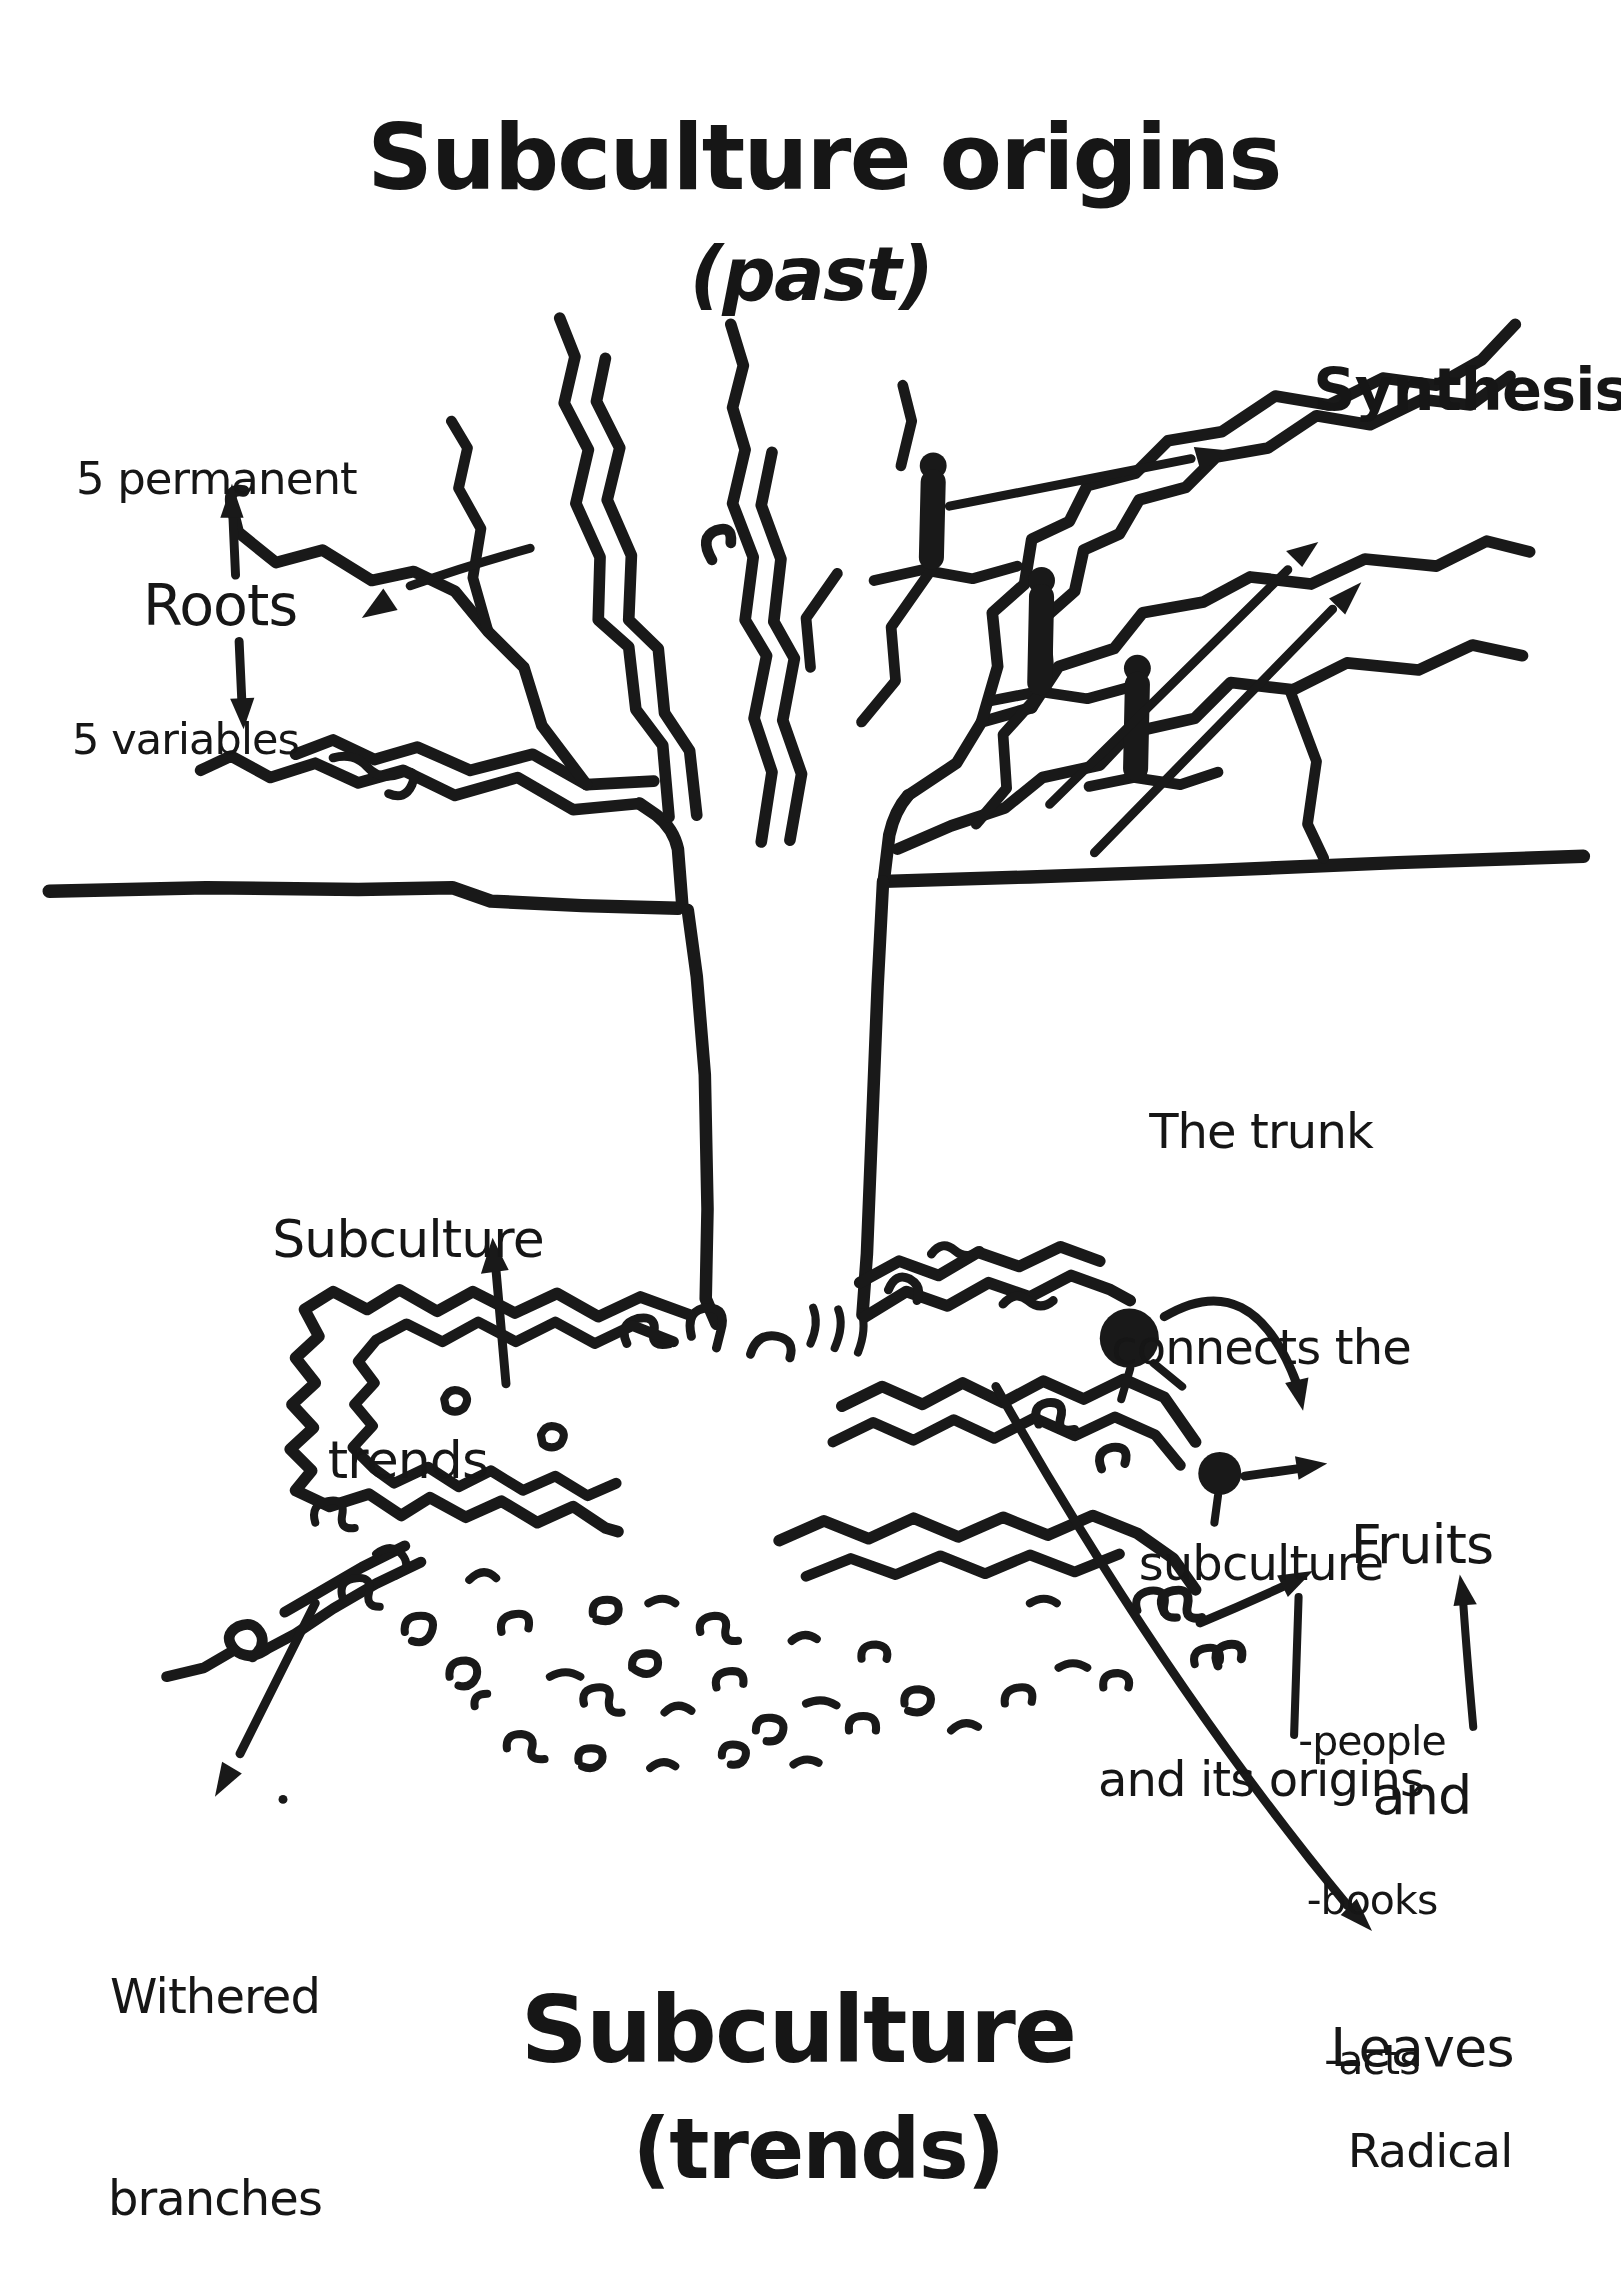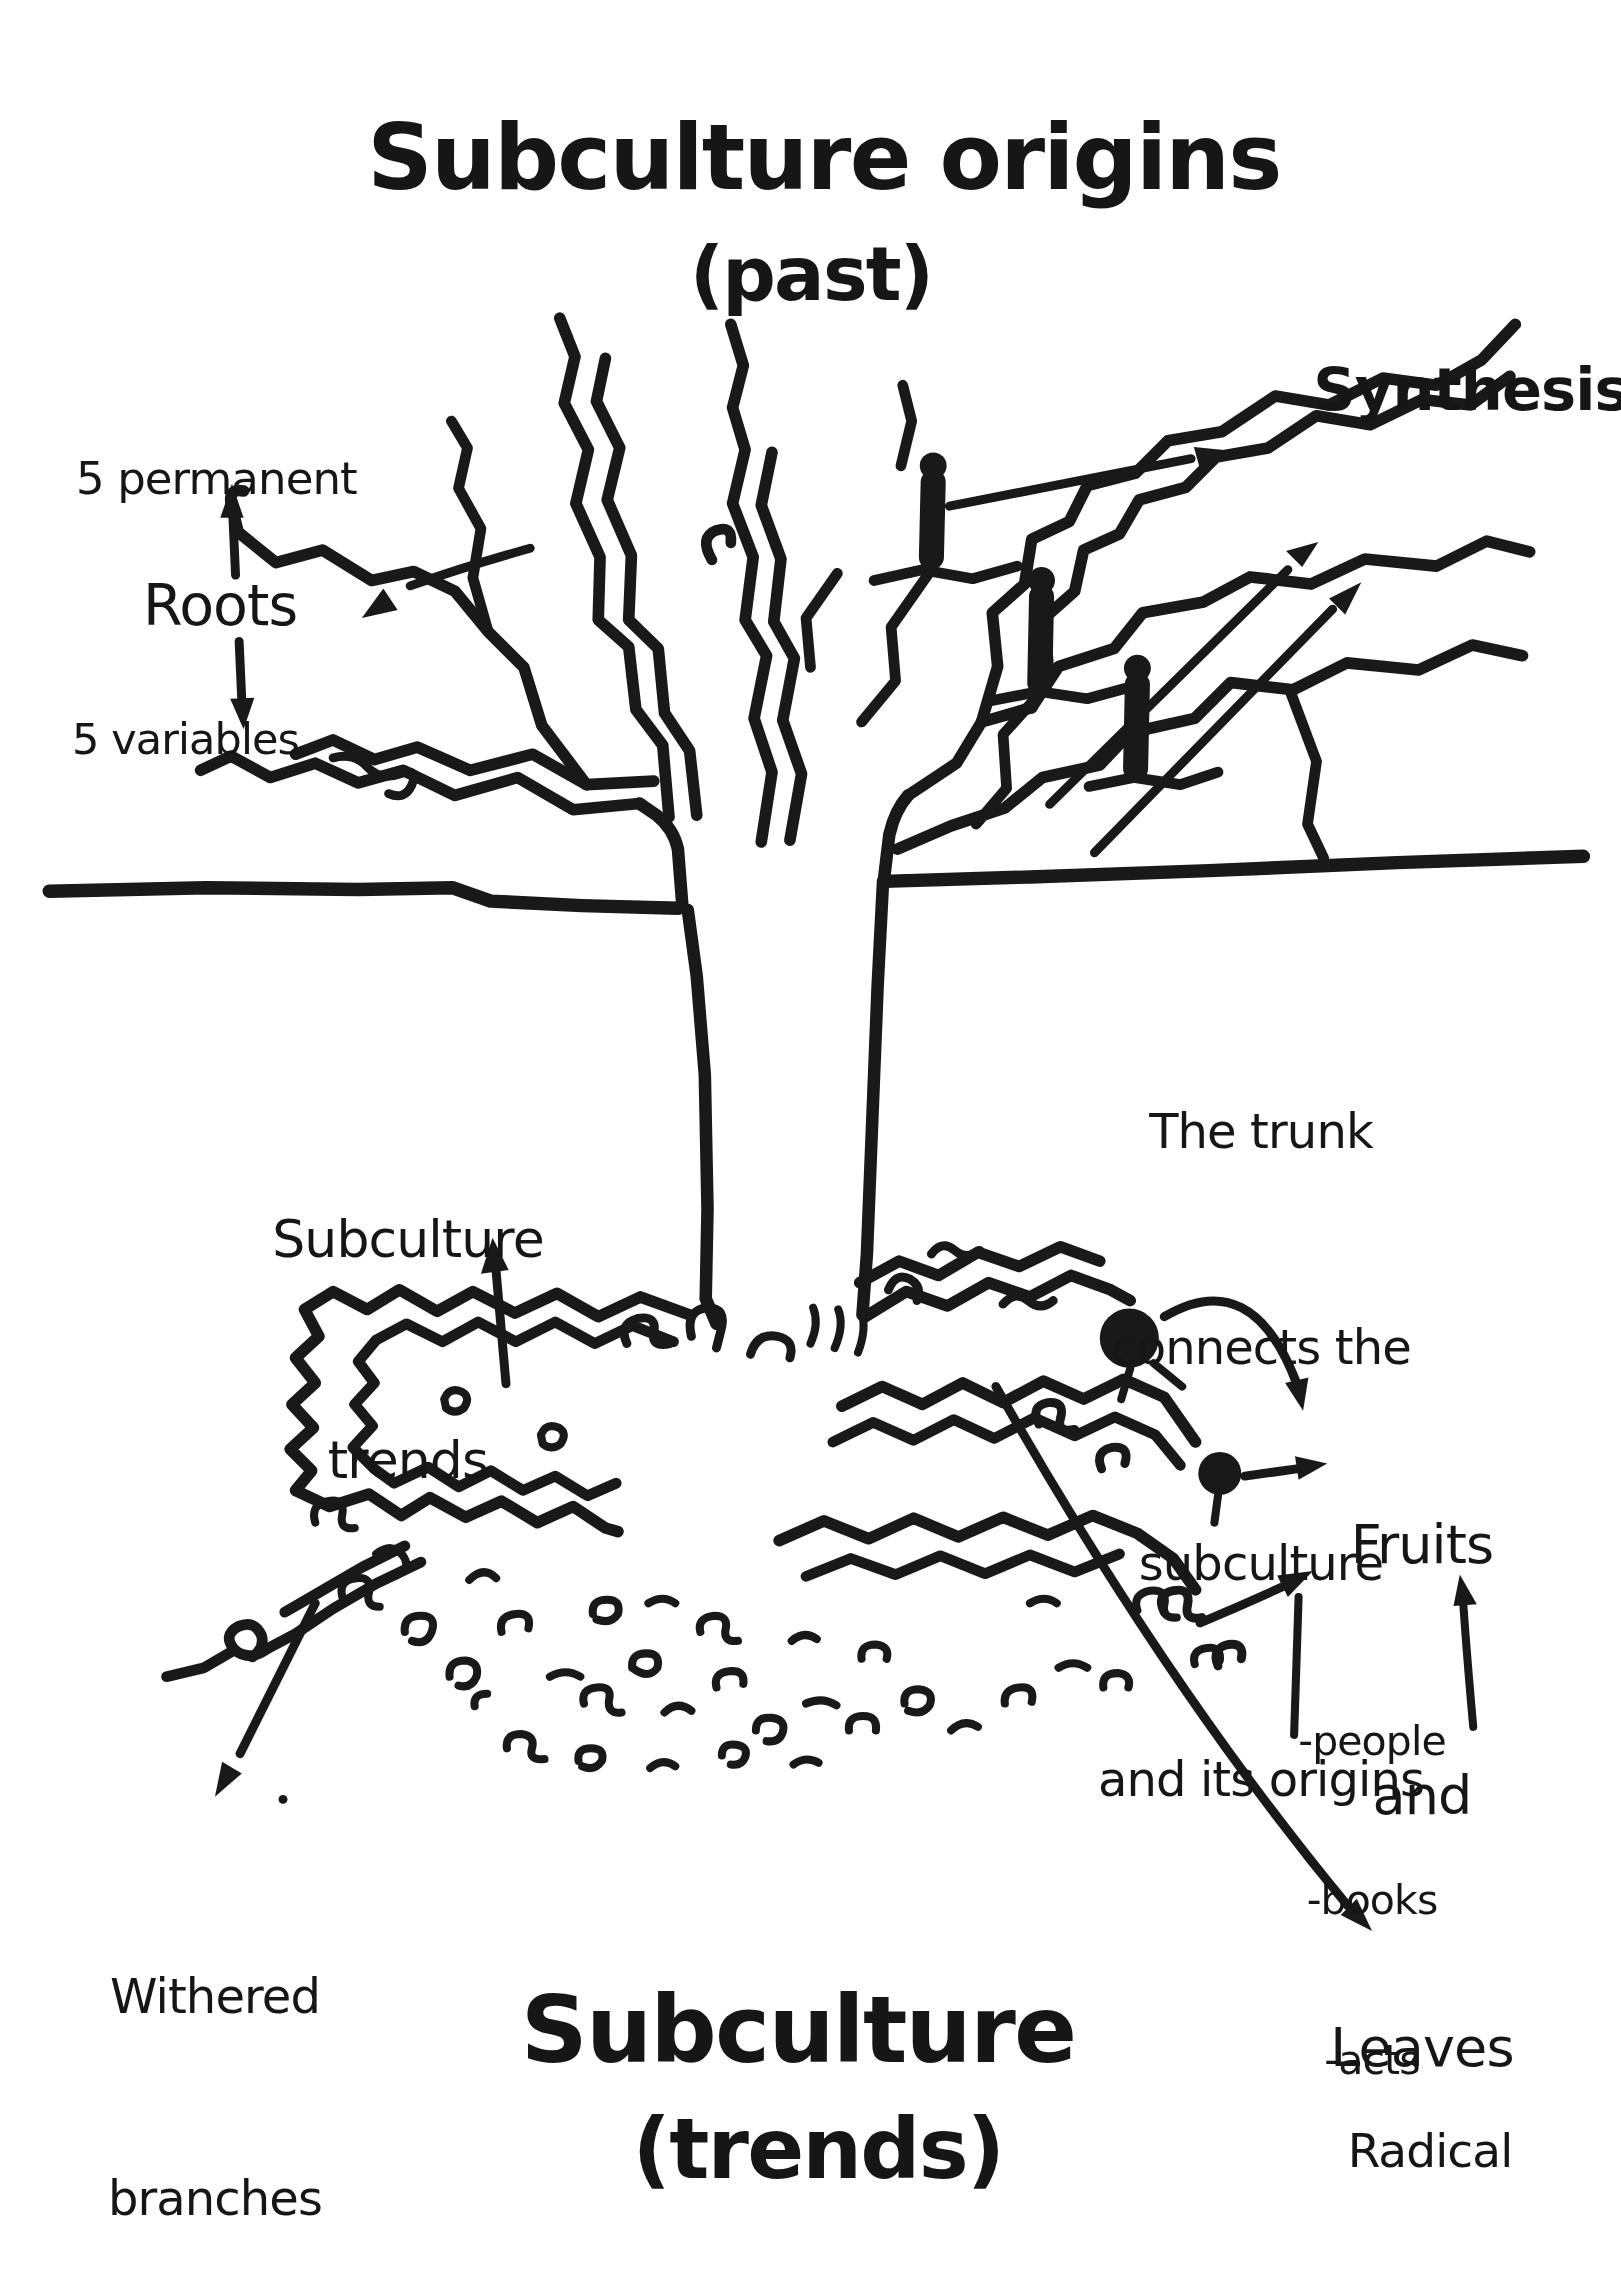--- a/index.html
+++ b/index.html
@@ -8,21 +8,21 @@
     width:1621px;height:2293px;
     background:#ffffff;
     font-family:"DejaVu Sans",sans-serif;
     color:#161616;
     overflow:hidden;
   }
   #sketch{position:absolute;left:0;top:0;width:1621px;height:2293px;}
   .lbl{position:absolute;white-space:pre;line-height:1.15;}
   .center{transform:translateX(-50%);text-align:center;}
   .t-title{font-size:91px;font-weight:700;letter-spacing:-1.8px;}
-  .t-past{font-size:75px;font-weight:700;letter-spacing:-1.8px;}
+  .t-past{font-size:75px;font-weight:700;letter-spacing:-1.8px;font-style:italic;}
   .t-synth{font-size:59px;font-weight:600;letter-spacing:-0.9px;margin-left:36px;}
   .t-perm{font-size:45px;letter-spacing:-0.9px;}
   .t-roots{font-size:57px;letter-spacing:-0.9px;}
   .t-vars{font-size:43px;letter-spacing:-0.9px;}
   .t-trends{font-size:52px;line-height:1.42;letter-spacing:-0.9px;}
   .t-note{font-size:48px;line-height:1.5;letter-spacing:-0.9px;}
   .t-fruits{font-size:54px;line-height:1.55;letter-spacing:-0.9px;}
   .t-outputs{font-size:41px;line-height:1.3;letter-spacing:-0.9px;}
   .t-withered{font-size:48px;line-height:1.4;letter-spacing:-0.9px;text-align:center;}
   .t-present{font-size:93px;font-weight:700;letter-spacing:-1.8px;}

